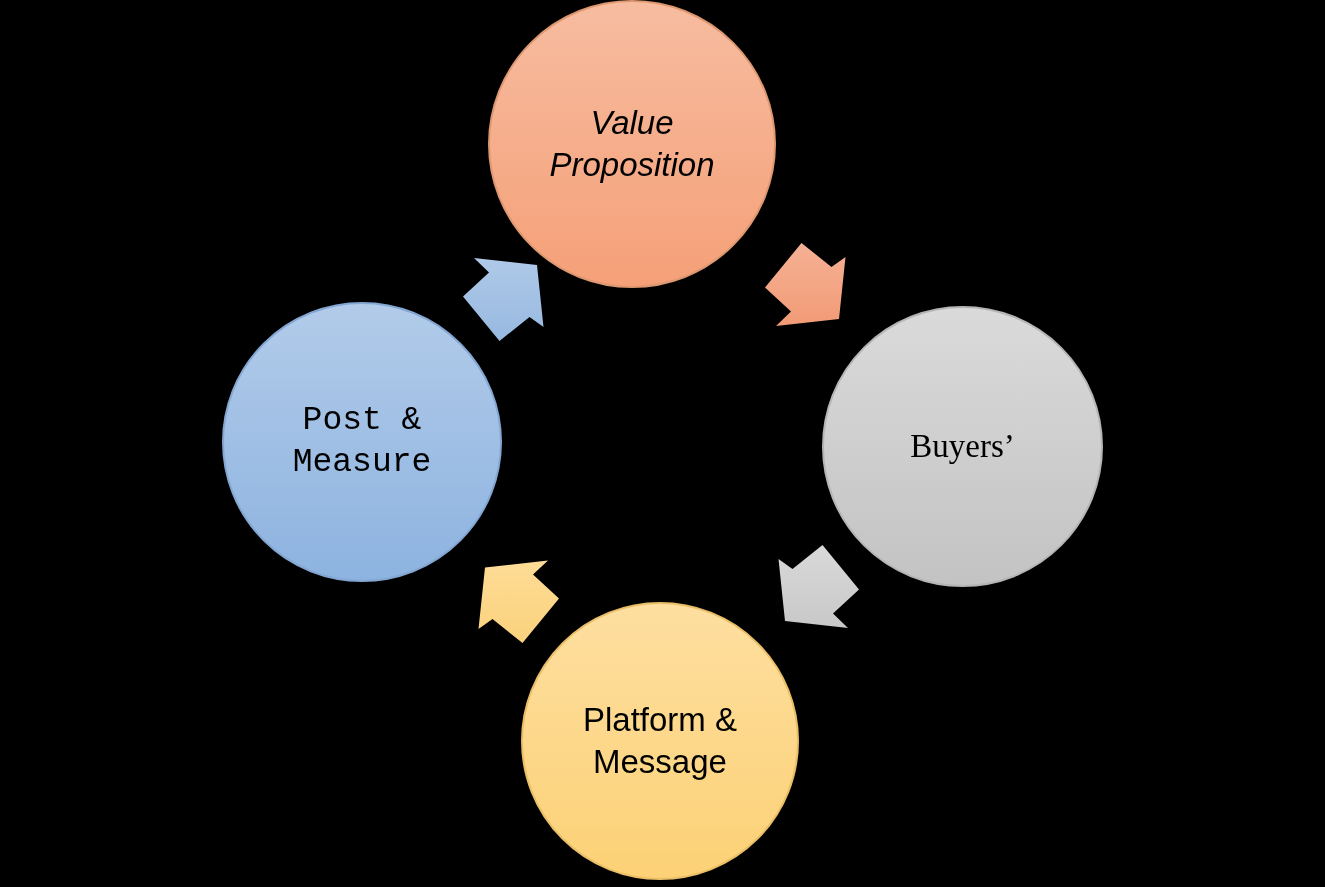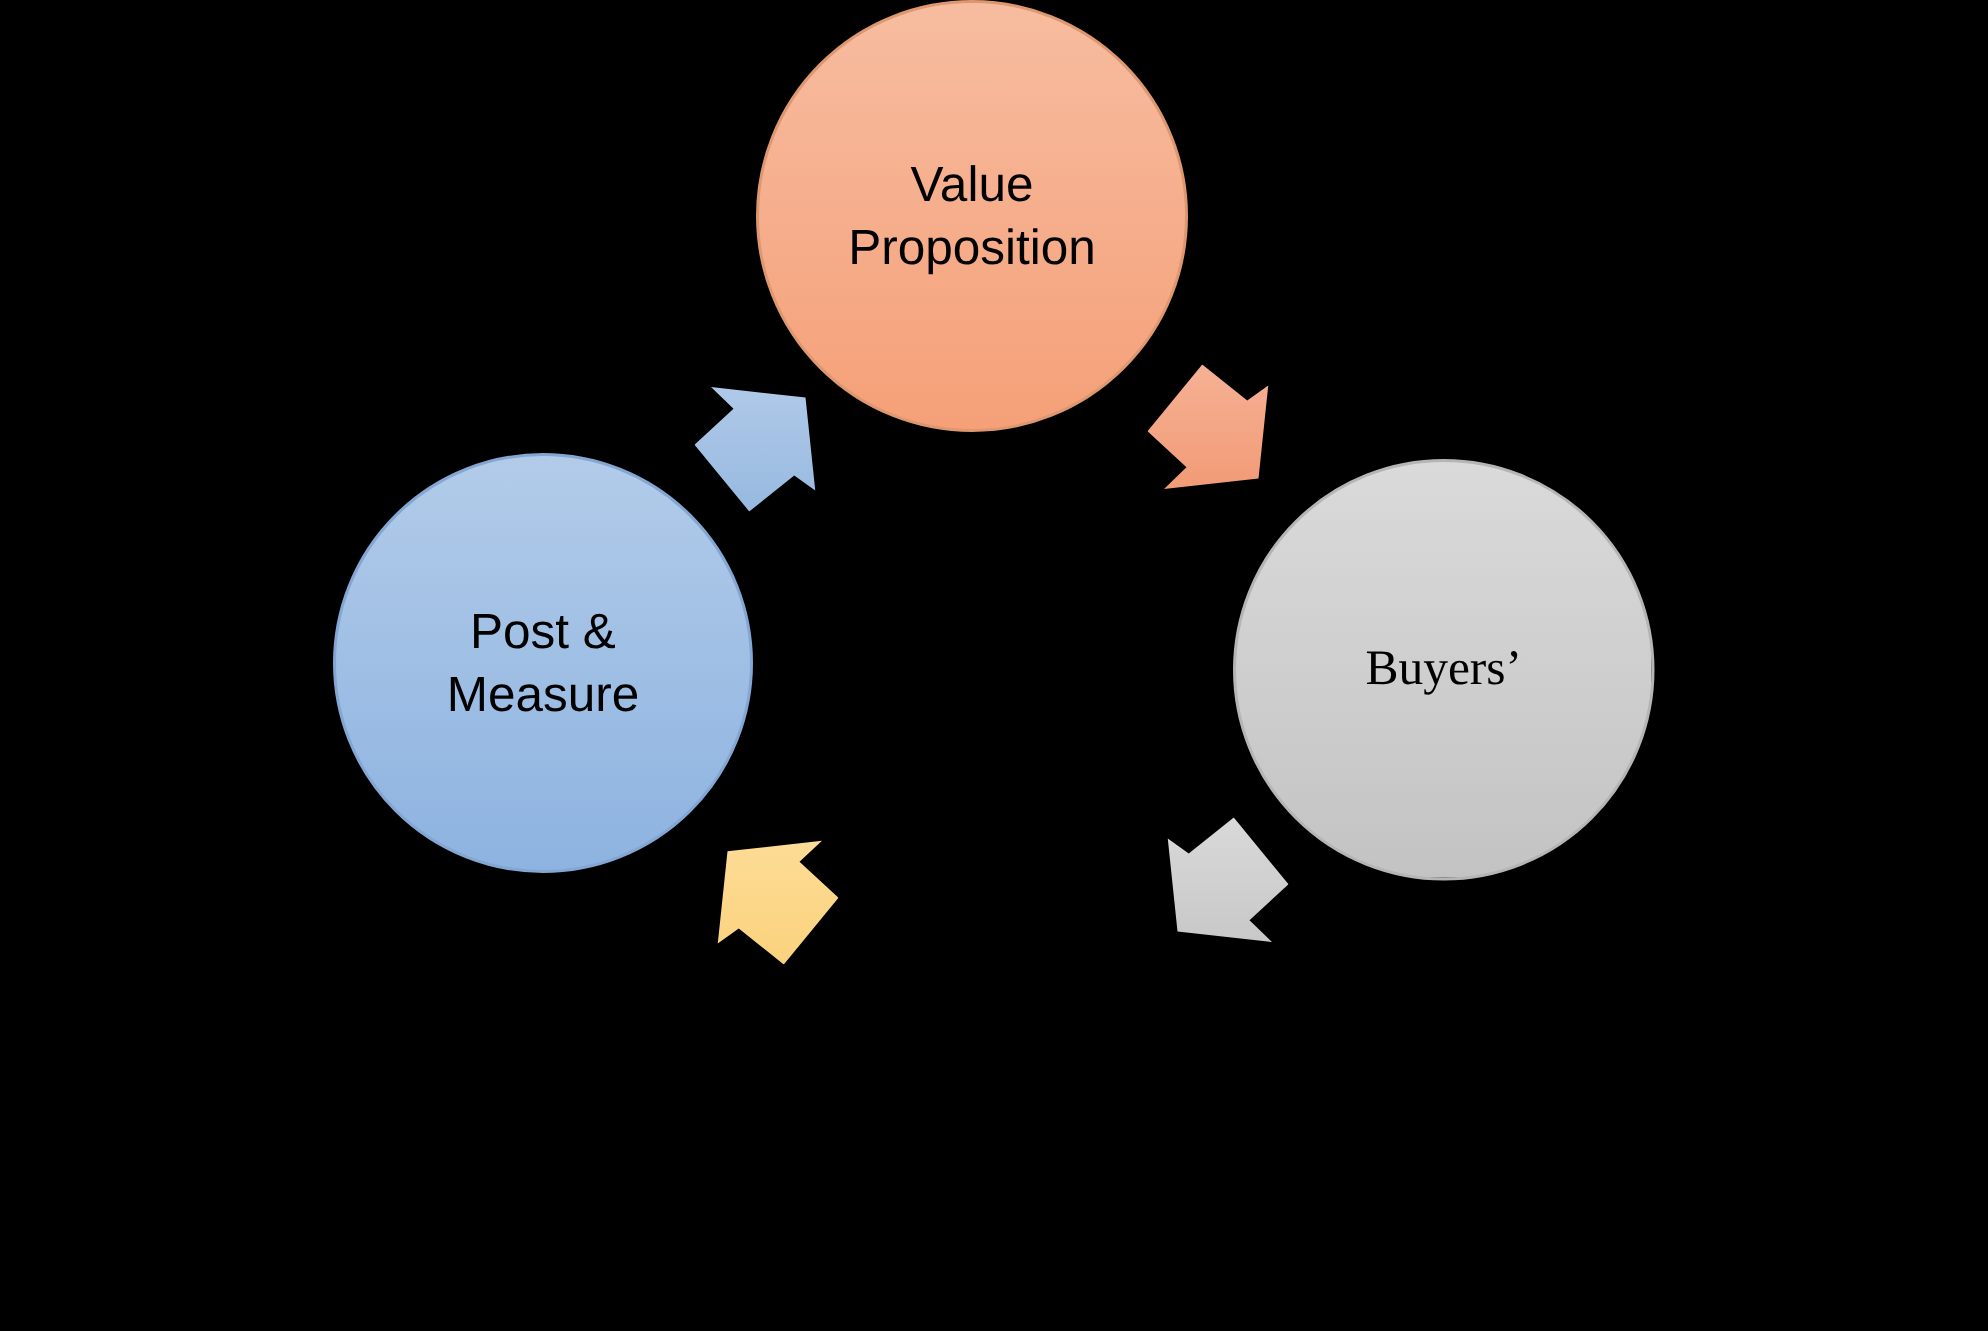--- a/index.html
+++ b/index.html
@@ -28,21 +28,21 @@
   }
   .node-label {
     color: #000;
     font-size: 33px;
     line-height: 1.27;
     font-weight: 400;
     letter-spacing: 0px;
   }
   .node-label span { display: block; }
   .cycle-arrow { position: absolute; }
-  #node-value    { left: 504px; top:   0px; width: 288px; height: 288px; }
+  #node-value    { left: 488px; top:   0px; width: 288px; height: 288px; font-style: italic; }
   #node-buyers   { left: 822px; top: 306px; width: 281px; height: 281px; font-family: Liberation Serif, serif; }
   #node-platform { left: 521px; top: 602px; width: 278px; height: 278px; }
   #node-post     { left: 222px; top: 302px; width: 280px; height: 280px; }
   #arrow-value-to-buyers   { left: 765px; top: 243px; }
   #arrow-buyers-to-platform{ left: 778px; top: 545px; }
   #arrow-platform-to-post  { left: 478px; top: 560px; }
   #arrow-post-to-value     { left: 463px; top: 258px; }
 </style>
 </head>
 <body>
@@ -55,22 +55,28 @@
       <span>Proposition</span>
     </div>
   </div>
 
   <div id="node-buyers" class="cycle-node" style="background: linear-gradient(rgb(218, 218, 218), rgb(195, 195, 195)); border-color: rgb(181, 181, 181);">
     <div class="node-label" style="color: rgb(0, 0, 0);">
       <span>Buyers’</span>
     </div>
   </div>
 
+  <div id="node-platform" class="cycle-node" style="background: linear-gradient(rgb(254, 223, 160), rgb(252, 209, 118)); border-color: rgb(234, 190, 102);">
+    <div class="node-label" style="color: rgb(0, 0, 0);">
+      <span>Platform &amp;</span>
+      <span>Message</span>
+    </div>
+  </div>
 
-  <div id="node-post" class="cycle-node" style="background: linear-gradient(rgb(178, 203, 233), rgb(141, 179, 224)); border-color: rgb(131, 167, 210);">
+  <div id="node-post" class="cycle-node" style="background: linear-gradient(rgb(178, 203, 233), rgb(141, 179, 224)); border-color: rgb(131, 167, 210); font-family: Liberation Mono, monospace;">
     <div class="node-label" style="color: rgb(0, 0, 0);">
       <span>Post &amp;</span>
       <span>Measure</span>
     </div>
   </div>
 
   <svg id="arrow-value-to-buyers" class="cycle-arrow" width="81" height="83" viewBox="0 0 81 83">
     <defs>
       <linearGradient id="grad-a0" x1="0" y1="0" x2="0" y2="1">
         <stop offset="0" stop-color="#F5B194"></stop>

